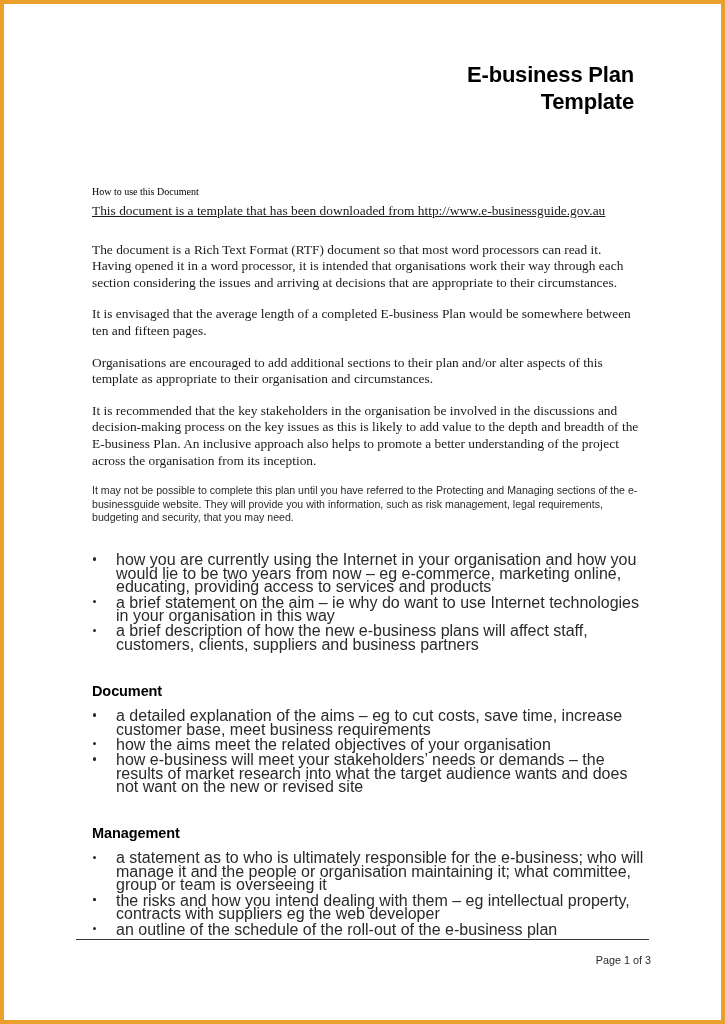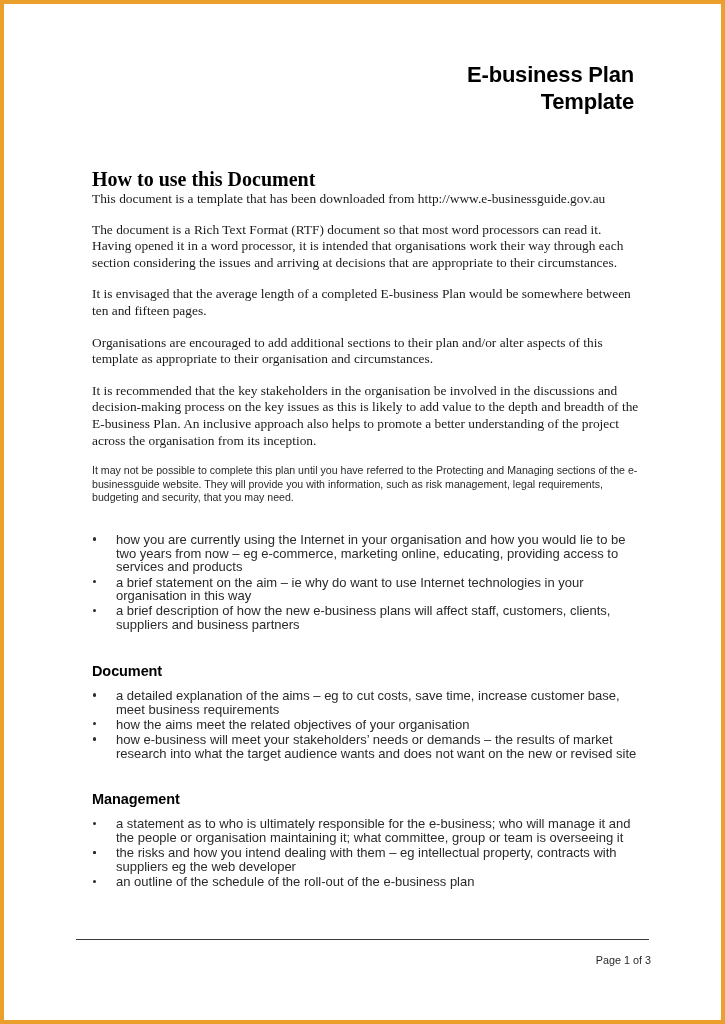--- a/index.html
+++ b/index.html
@@ -43,36 +43,36 @@
   
   .content {
     position: absolute;
     left: 88px;
     top: 166px;
     width: 552px;
   }
 
   .h-serif {
     font-family: "Liberation Serif", serif;
-    font-weight: bold;
-    font-size: 20px;
+    font-weight: normal;
+    font-size: 10px;
     line-height: 19px;
     color: #000000;
-    margin: 0 0 2px 0;
+    margin: 12px 0 2px 0;
   }
 
   .p-serif {
     font-family: "Liberation Serif", serif;
     font-size: 13.4px;
     line-height: 16.6px;
     color: #1a1a1a;
     margin: 0 0 15px 0;
     text-align: left;
   }
-  .p-serif.tight { margin-bottom: 14px; }
+  .p-serif.tight { margin-bottom: 22px; text-decoration: underline; }
 
   .p-sans-small {
     font-family: "Liberation Sans", sans-serif;
     font-size: 10.6px;
     line-height: 13.6px;
     color: #2a2a2a;
     margin: 0 0 0 0;
   }
 
   .h-sans {
@@ -89,21 +89,21 @@
   .section.first { margin-top: 28px; }
 
   ul.bullets {
     list-style: none;
     margin: 0;
     padding: 0;
   }
   ul.bullets li {
     position: relative;
     font-family: "Liberation Sans", sans-serif;
-    font-size: 13px;
+    font-size: 16px;
     line-height: 13.7px;
     color: #2a2a2a;
     padding-left: 24px;
     margin-bottom: 1.5px;
   }
   ul.bullets li .bullet-dot {
     position: absolute;
     left: 1px;
     top: 4.5px;
     width: 3.2px;

